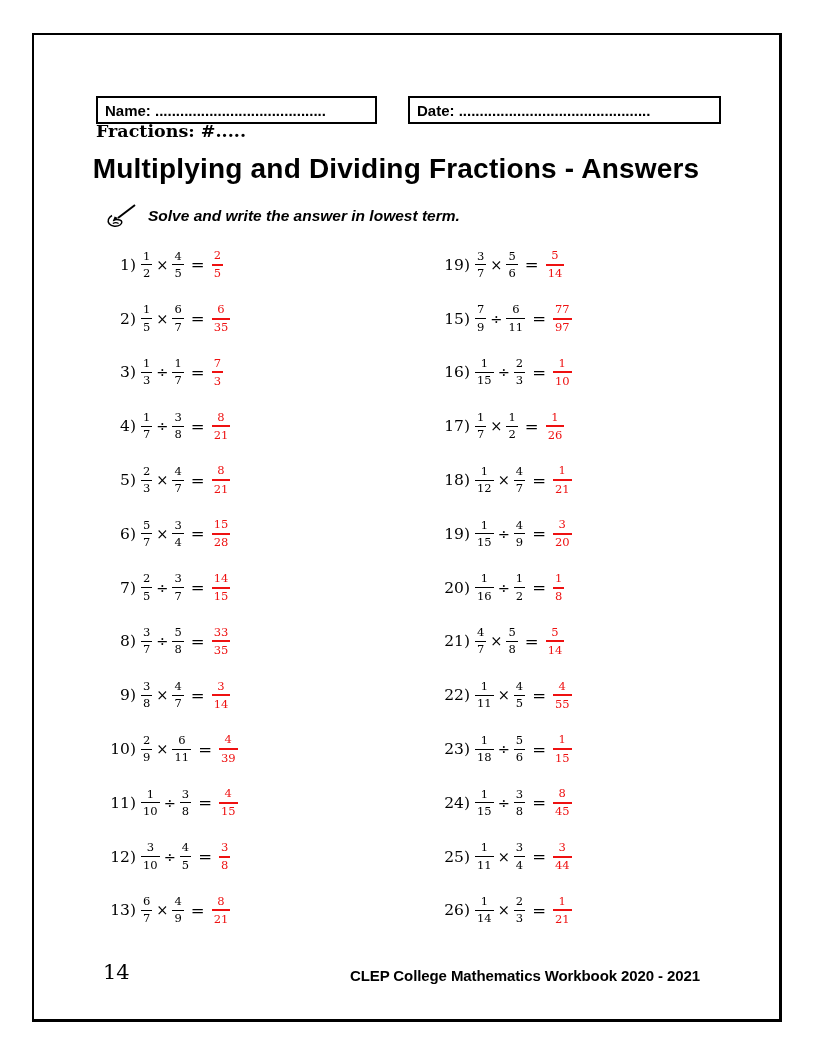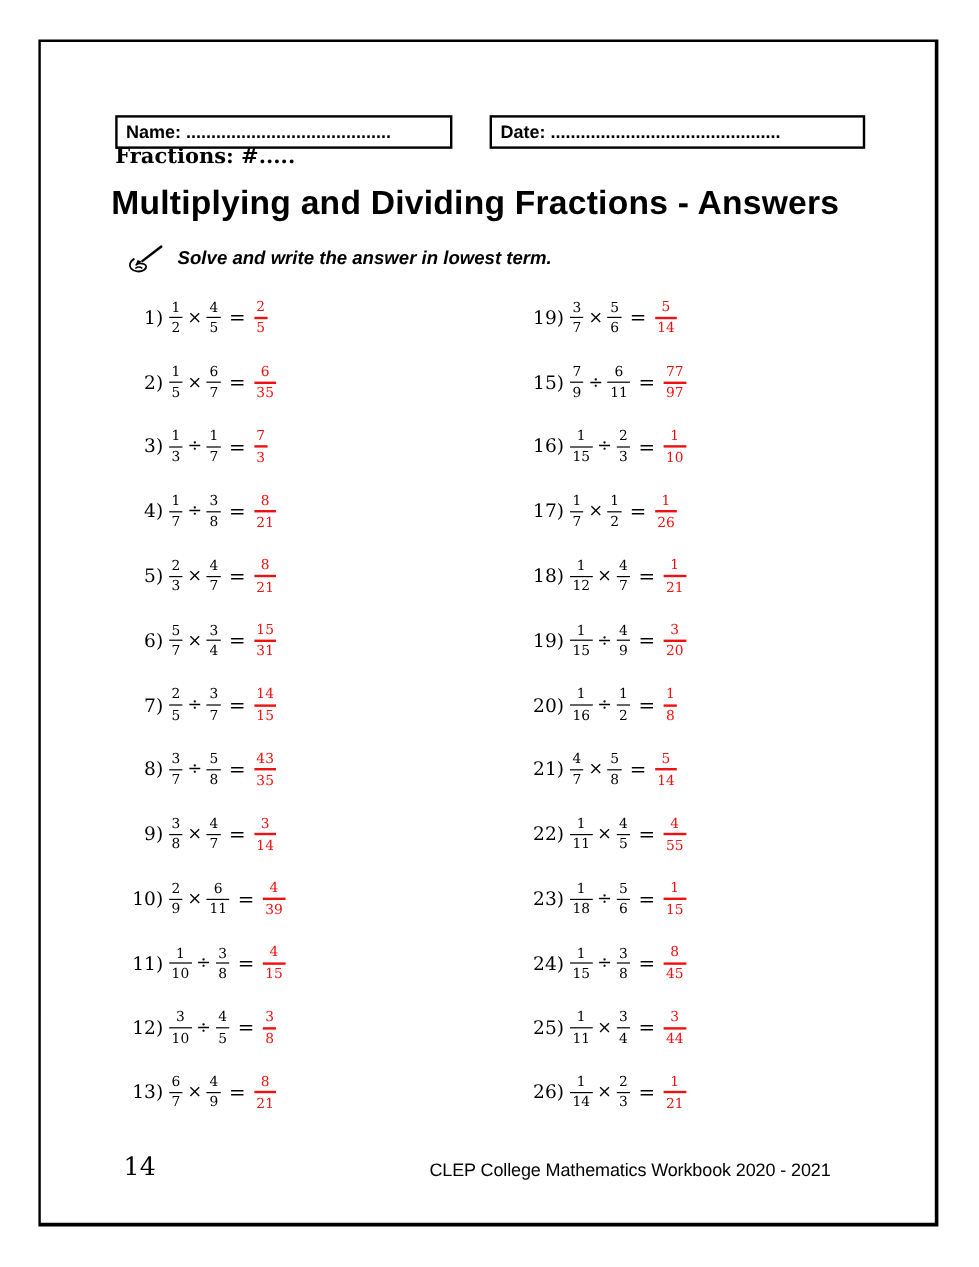--- a/index.html
+++ b/index.html
@@ -25,21 +25,21 @@
   .plabel{width:37px;min-width:37px;text-align:right;margin-right:6px;font-size:15.5px;}
   .frac{display:inline-flex;flex-direction:column;align-items:center;}
   .fnum,.fden{font-size:11.5px;line-height:1.15;padding:0 1px;font-weight:500;}
   .fbar{align-self:stretch;height:0;border-top:1.5px solid #000;margin:1.5px -1px;}
   .op{font-size:14.5px;margin:0 5px;}
   .eq{font-size:16.5px;margin:0 8px;}
   .ans{color:var(--red,#EE1111);}
   .ans .fbar{border-top:2.2px solid var(--red,#EE1111);}
   .footer-page{position:absolute;left:103px;top:960px;font-family:"DejaVu Serif",serif;font-size:21px;}
   .footer-title{position:absolute;left:240px;top:967px;width:570px;text-align:center;
-                font-weight:normal;font-size:15px;letter-spacing:-.1px;}
+                font-weight:bold;font-size:15px;letter-spacing:-.1px;}
   svg{display:block;}
 </style>
 </head>
 <body>
 
 <div id="page">
   <div class="frame"></div>
 
   <div class="name-box">
     <span>Name: .........................................</span>
@@ -179,21 +179,21 @@
     <span class="op">×</span>
     <span class="frac">
       <span class="fnum">3</span>
       <span class="fbar"></span>
       <span class="fden">4</span>
     </span>
     <span class="eq">=</span>
     <span class="frac ans">
       <span class="fnum">15</span>
       <span class="fbar"></span>
-      <span class="fden">31</span>
+      <span class="fden">28</span>
     </span>
   </div>
 
   <div class="problem">
     <span class="plabel">7)</span>
     <span class="frac">
       <span class="fnum">2</span>
       <span class="fbar"></span>
       <span class="fden">5</span>
     </span>
@@ -219,21 +219,21 @@
       <span class="fden">7</span>
     </span>
     <span class="op">÷</span>
     <span class="frac">
       <span class="fnum">5</span>
       <span class="fbar"></span>
       <span class="fden">8</span>
     </span>
     <span class="eq">=</span>
     <span class="frac ans">
-      <span class="fnum">43</span>
+      <span class="fnum">33</span>
       <span class="fbar"></span>
       <span class="fden">35</span>
     </span>
   </div>
 
   <div class="problem">
     <span class="plabel">9)</span>
     <span class="frac">
       <span class="fnum">3</span>
       <span class="fbar"></span>

